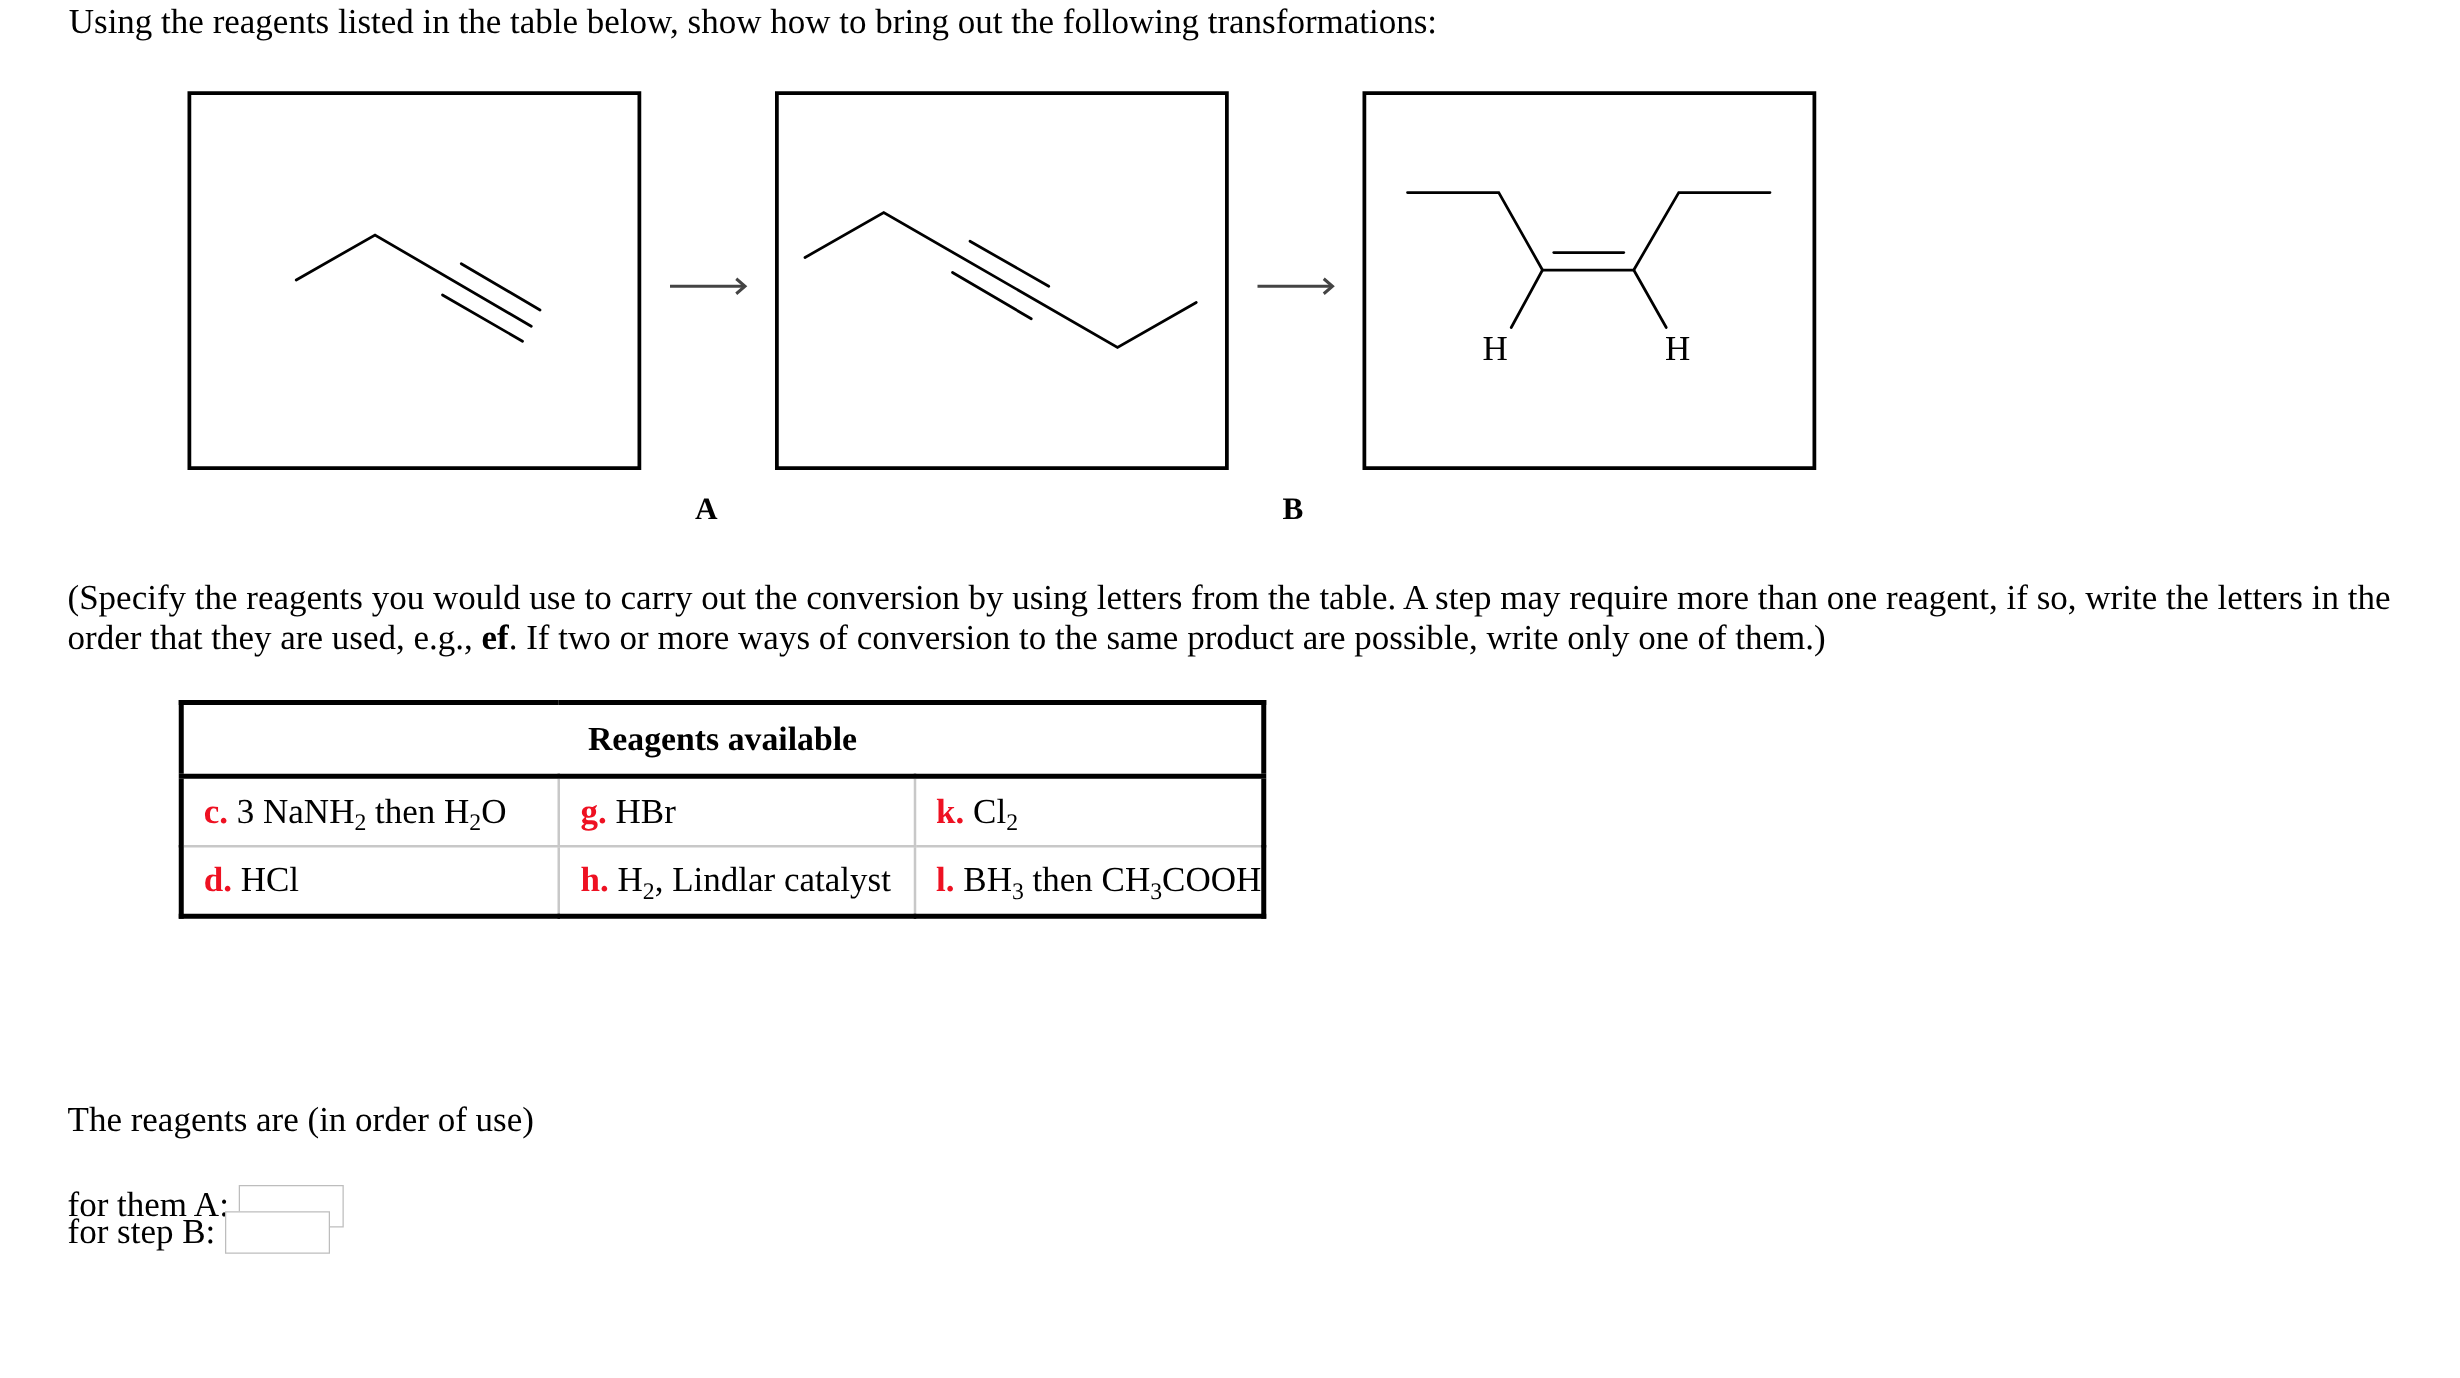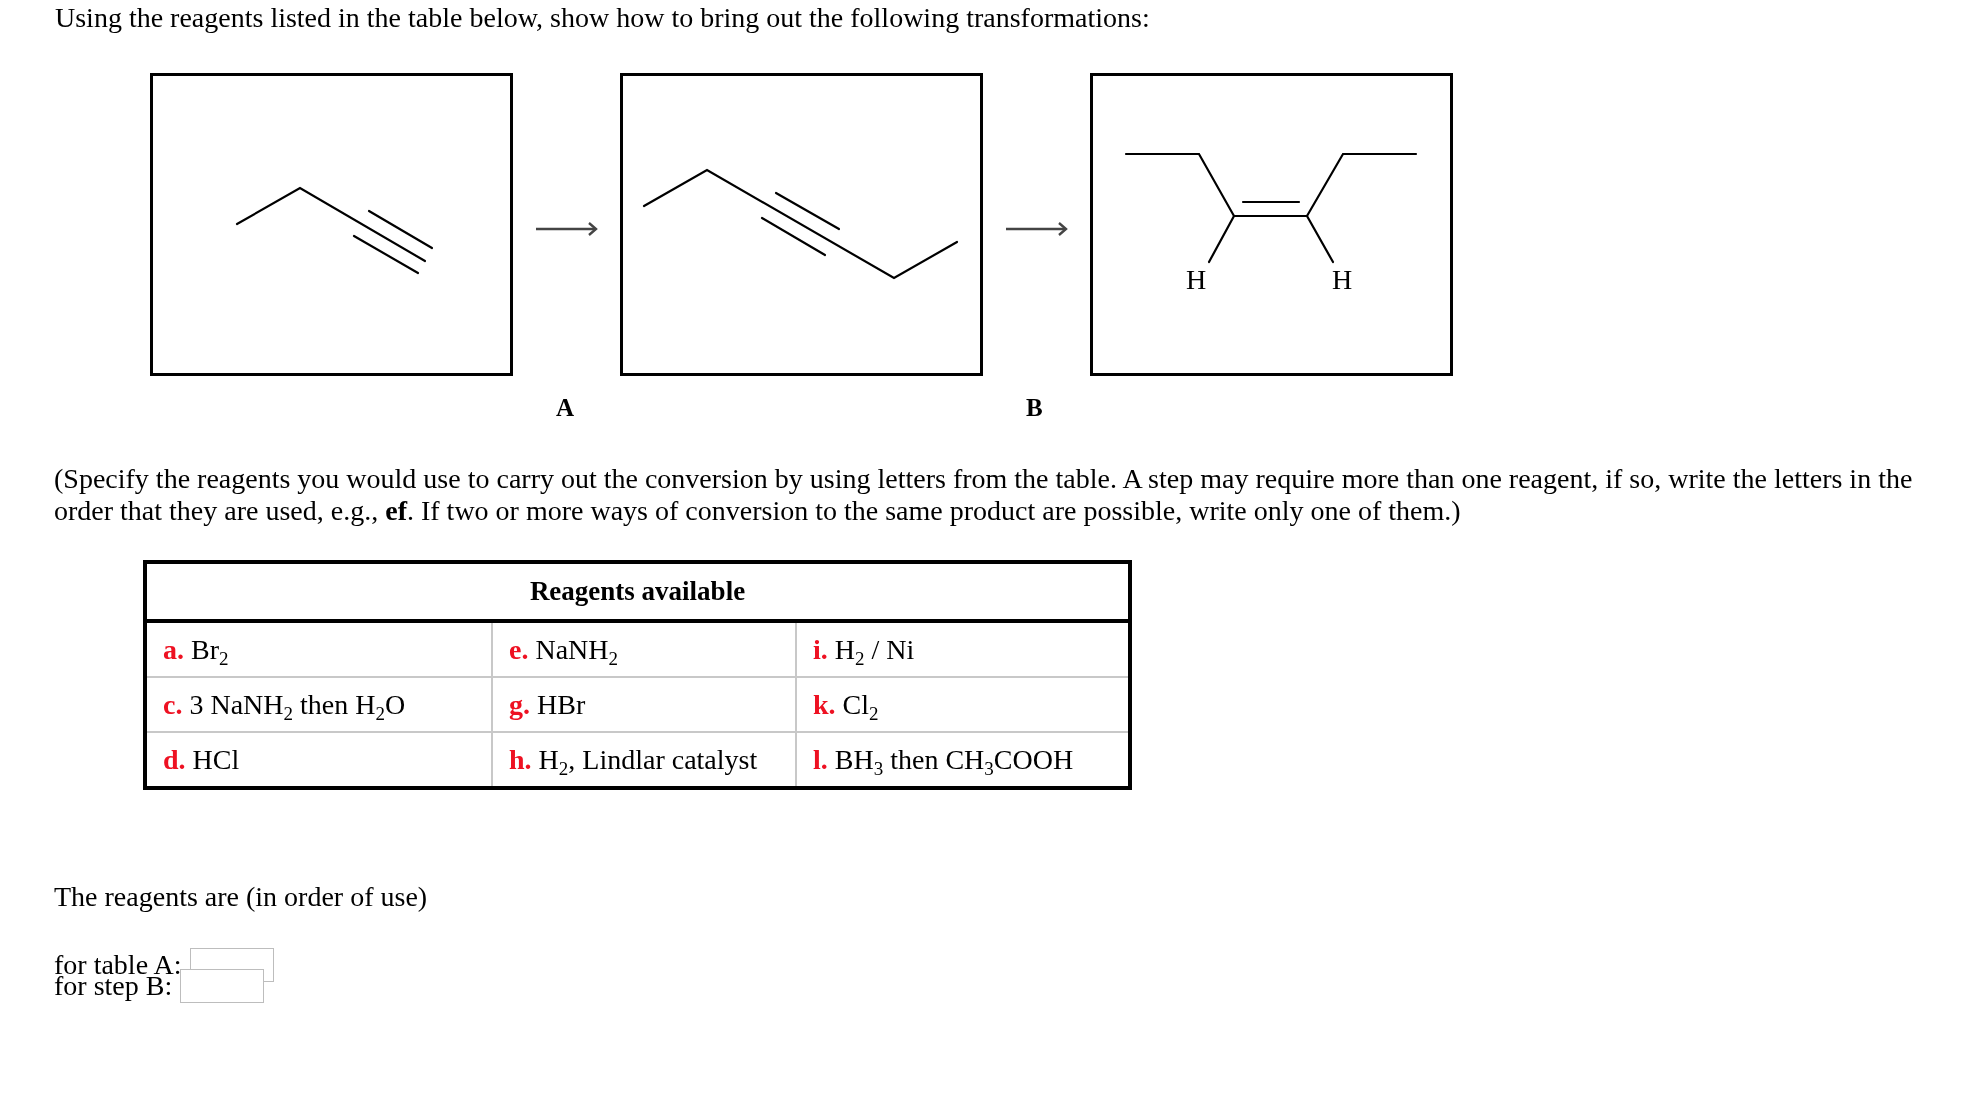--- a/index.html
+++ b/index.html
@@ -5,21 +5,21 @@
   html, body { margin:0; padding:0; background:#ffffff; }
   body { width:1968px; height:1102px; position:relative; overflow:hidden;
          font-family:"Liberation Serif", "DejaVu Serif", serif; color:#000; }
   .abs { position:absolute; }
   .title { left:55px; top:0px; font-size:28px; line-height:36px; white-space:nowrap;text-align:center; }
   .mol-box { position:absolute; border:3px solid #000; box-sizing:border-box; background:#fff; }
   svg.mol { position:absolute; left:0; top:0; }
   .step-label { font-weight:bold; font-size:25px; line-height:30px; }
   .para { left:54px; top:463px; width:1870px; font-size:28px; line-height:32px; }
   .para b { font-weight:bold; }
-  table.reagents { position:absolute; left:143px; top:560px; width:989px; border-collapse:collapse;
+  table.reagents { position:absolute; left:143px; top:560px; width:870px; border-collapse:collapse;
                    border:4px solid #000; font-size:28px; }
   table.reagents th { height:55px; border-bottom:4px solid #000; font-weight:bold; text-align:center;
                       font-size:27px; padding:0; }
   table.reagents td { border:2px solid #c8c8c8; height:53px; padding:0 0 0 16px; white-space:nowrap; vertical-align:middle; }
   table.reagents td.c1 { width:328px; }
   table.reagents td.c2 { width:286px; }
   .ltr { color:#ee1122; font-weight:bold; }
   sub { font-size:19px; vertical-align:-6px; line-height:0; }
   .answers-label { left:54px; top:880px; font-size:28px; line-height:34px; }
   .step-row { position:absolute; left:54px; font-size:28px; line-height:34px; display:flex; align-items:center; }
@@ -75,38 +75,33 @@
 <div class="abs para"><span>(Specify the reagents you would use to carry out the conversion by using letters from the table. A step may require more than one reagent, if so, write the letters in the order that they are used, e.g., </span><b>ef</b><span>. If two or more ways of conversion to the same product are possible, write only one of them.)</span></div>
 
 <table class="reagents">
   <thead>
     <tr>
         <th colspan="3">Reagents available</th>
       </tr>
   </thead>
   <tbody id="reagent-body">
       <tr>
-        <td class="c1"><span class="ltr" style="color: rgb(238, 17, 34);">a.</span><span> Br<sub>2</sub></span></td>
-        <td class="c2"><span class="ltr" style="color: rgb(238, 17, 34);">e.</span><span> NaNH<sub>2</sub></span></td>
-        <td class="c3"><span class="ltr" style="color: rgb(238, 17, 34);">i.</span><span> H<sub>2</sub> / Ni</span></td>
-      </tr>
-      <tr>
         <td class="c1"><span class="ltr" style="color: rgb(238, 17, 34);">c.</span><span> 3 NaNH<sub>2</sub> then H<sub>2</sub>O</span></td>
         <td class="c2"><span class="ltr" style="color: rgb(238, 17, 34);">g.</span><span> HBr</span></td>
         <td class="c3"><span class="ltr" style="color: rgb(238, 17, 34);">k.</span><span> Cl<sub>2</sub></span></td>
       </tr>
       <tr>
         <td class="c1"><span class="ltr" style="color: rgb(238, 17, 34);">d.</span><span> HCl</span></td>
         <td class="c2"><span class="ltr" style="color: rgb(238, 17, 34);">h.</span><span> H<sub>2</sub>, Lindlar catalyst</span></td>
         <td class="c3"><span class="ltr" style="color: rgb(238, 17, 34);">l.</span><span> BH<sub>3</sub> then CH<sub>3</sub>COOH</span></td>
       </tr>
     </tbody>
 </table>
 
 <div class="abs answers-label">The reagents are (in order of use)</div>
 <div class="step-row" style="top:948px;">
-  <span>for table A:</span>
+  <span>for them A:</span>
   <input type="text" value="" style="">
 </div>
 <div class="step-row" style="top:969px;">
   <span>for step B:</span>
   <input type="text" value="" style="">
 </div>
 
 </body></html>

